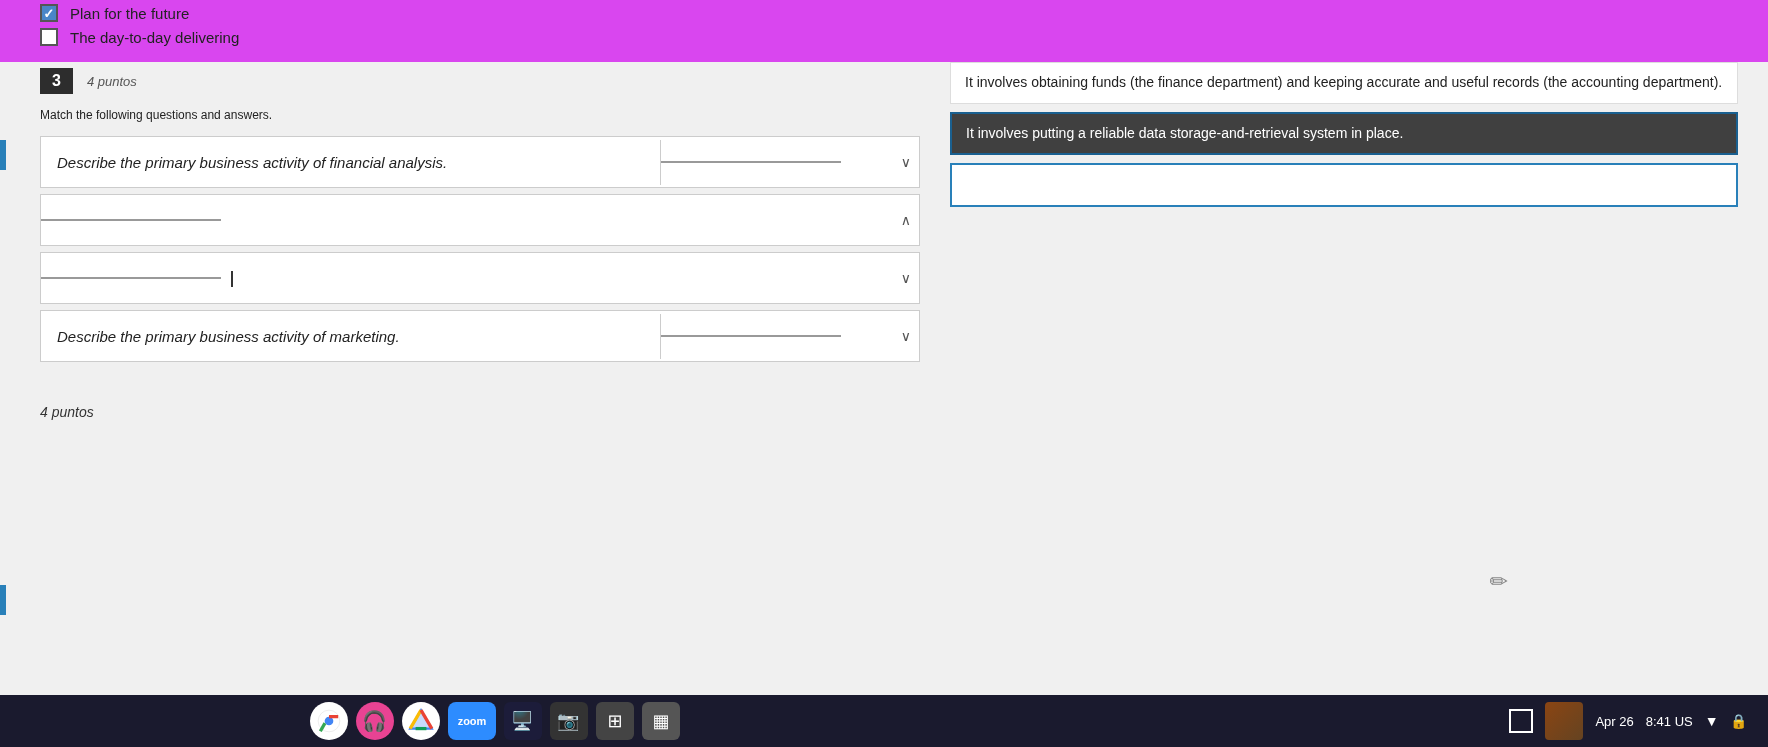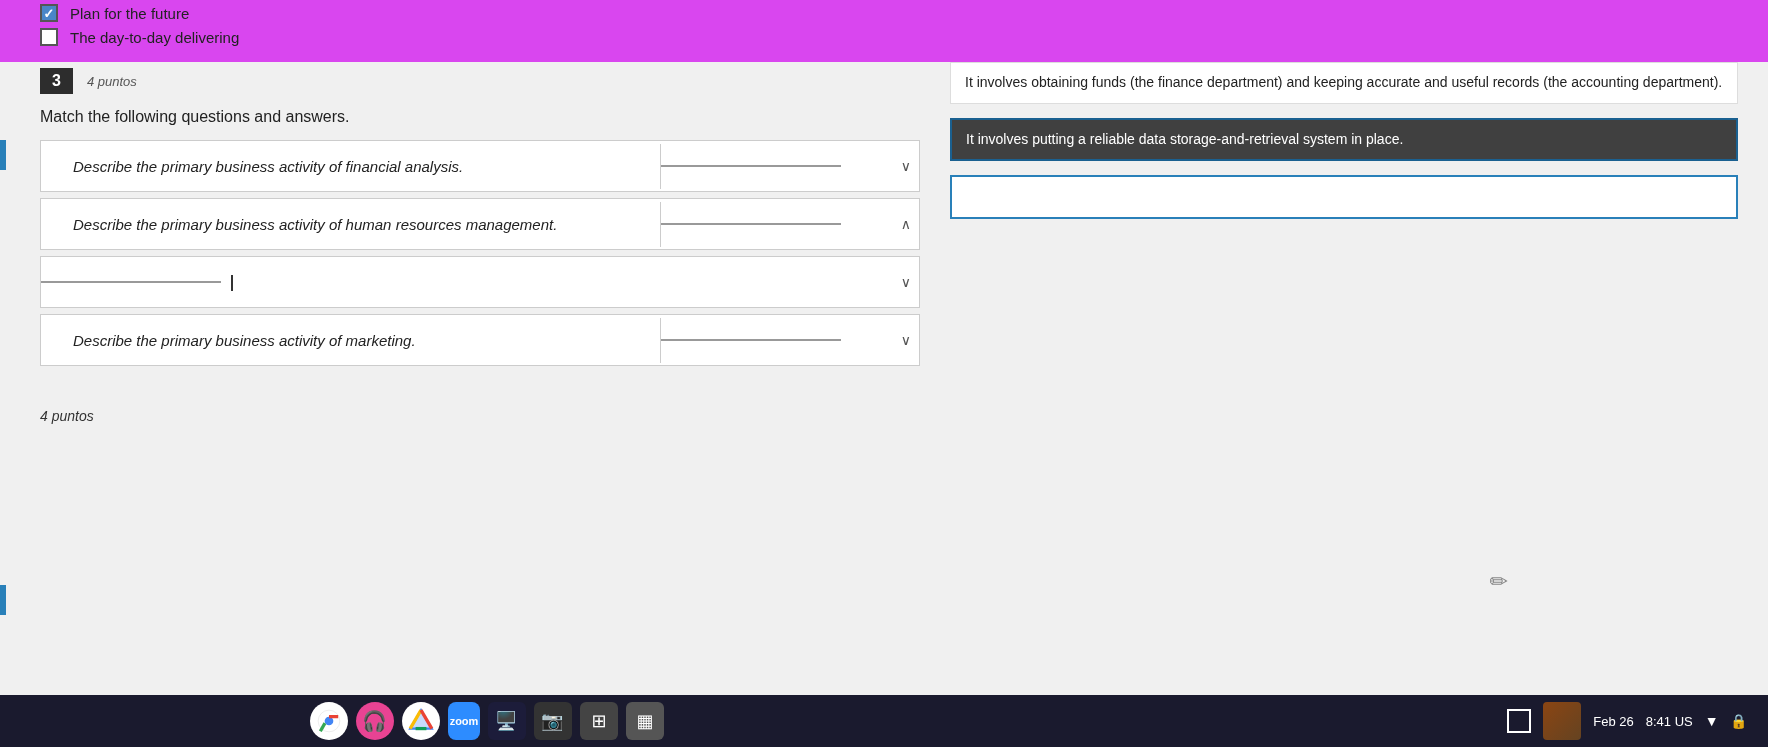--- a/index.html
+++ b/index.html
@@ -52,38 +52,38 @@
       color: #222;
     }
 
     
     .left-col {
       flex: 0 0 900px;
       padding: 0 20px 20px 0;
     }
 
     .question-instruction {
-      font-size: 16px;
+      font-size: 12px;
       color: #222;
       padding: 8px 0 14px 0;
       margin-left: 0;
     }
 
     
     .match-row {
       display: flex;
       align-items: center;
       margin-bottom: 6px;
       border: 1px solid #ccc;
       background: white;
     }
 
     .match-left {
       flex: 0 0 620px;
-      padding: 14px 32px;
+      padding: 14px 16px;
       font-size: 15px;
       font-style: italic;
       color: #222;
       border-right: 1px solid #ccc;
     }
 
     .match-line {
       flex: 0 0 180px;
       height: 2px;
       background: #999;
@@ -276,21 +276,21 @@
 
     .q3-puntos {
       font-size: 13px;
       color: #555;
       font-style: italic;
     }
 
     .right-answer-list {
       display: flex;
       flex-direction: column;
-      gap: 10px;
+      gap: 4px;
       margin-top: 0;
     }
 
     .cursor-bar {
       display: inline-block;
       width: 2px;
       height: 16px;
       background: #333;
       vertical-align: middle;
       margin-left: 2px;
@@ -337,21 +337,20 @@
         <div class="match-line"></div>
         <div class="match-right-side">
           <div class="match-dropdown">
             <span class="match-dropdown-text"></span>
             <span class="dropdown-chevron">∨</span>
           </div>
         </div>
       </div>
 
       <div class="match-row">
-        <div class="match-left">Describe the primary business activity of human resources management.</div>
         <div class="match-line"></div>
         <div class="match-right-side">
           <div class="match-dropdown">
             <span class="match-dropdown-text"></span>
             <span class="dropdown-chevron">∧</span>
           </div>
         </div>
       </div>
 
       <div class="match-row">
@@ -429,21 +428,21 @@
     <div class="taskbar-icon drive" style="background: white; font-size: 20px;">
       <svg width="26" height="26" viewBox="0 0 24 24">
         <polygon points="12,2 22,19 2,19" fill="none" stroke="#4285F4" stroke-width="2"></polygon>
         <polygon points="12,2 22,19 2,19" fill="#4285F4" opacity="0.3"></polygon>
         <line x1="7" y1="19" x2="17" y2="19" stroke="#0F9D58" stroke-width="3"></line>
         <line x1="2" y1="19" x2="12" y2="2" stroke="#FBBC05" stroke-width="3"></line>
         <line x1="22" y1="19" x2="12" y2="2" stroke="#EA4335" stroke-width="3"></line>
       </svg>
     </div>
 
-    <div class="taskbar-icon zoom" style="background: #2d8cff; border-radius: 8px; color: white; font-size: 11px; font-weight: bold; width: 32px; text-align: center;">
+    <div class="taskbar-icon zoom" style="background: #2d8cff; border-radius: 8px; color: white; font-size: 11px; font-weight: bold; width: 48px; text-align: center;">
       <span>zoom</span>
     </div>
 
     <div class="taskbar-icon meet" style="background: #1c1c3a; border-radius: 6px; font-size: 18px;">
       🖥️
     </div>
 
     <div class="taskbar-icon video" style="background: #333; border-radius: 6px; font-size: 18px; color: white;">
       📷
     </div>
@@ -457,20 +456,20 @@
     </div>
 
   </div>
 
   <div class="taskbar-right">
 
     <div style="width: 24px; height: 24px; border: 2px solid white; background: transparent;"></div>
 
     <div class="taskbar-avatar" style="background: linear-gradient(135deg, #8B4513, #654321); border-radius: 4px; width: 38px; height: 38px;"></div>
 
-    <span class="taskbar-date">Feb 26</span>
+    <span class="taskbar-date">Apr 26</span>
     <span class="taskbar-time">8:41 US</span>
 
     <span class="taskbar-small-icon">▼</span>
 
     <span class="taskbar-small-icon">🔒</span>
   </div>
 </div>
 
 </body></html>

